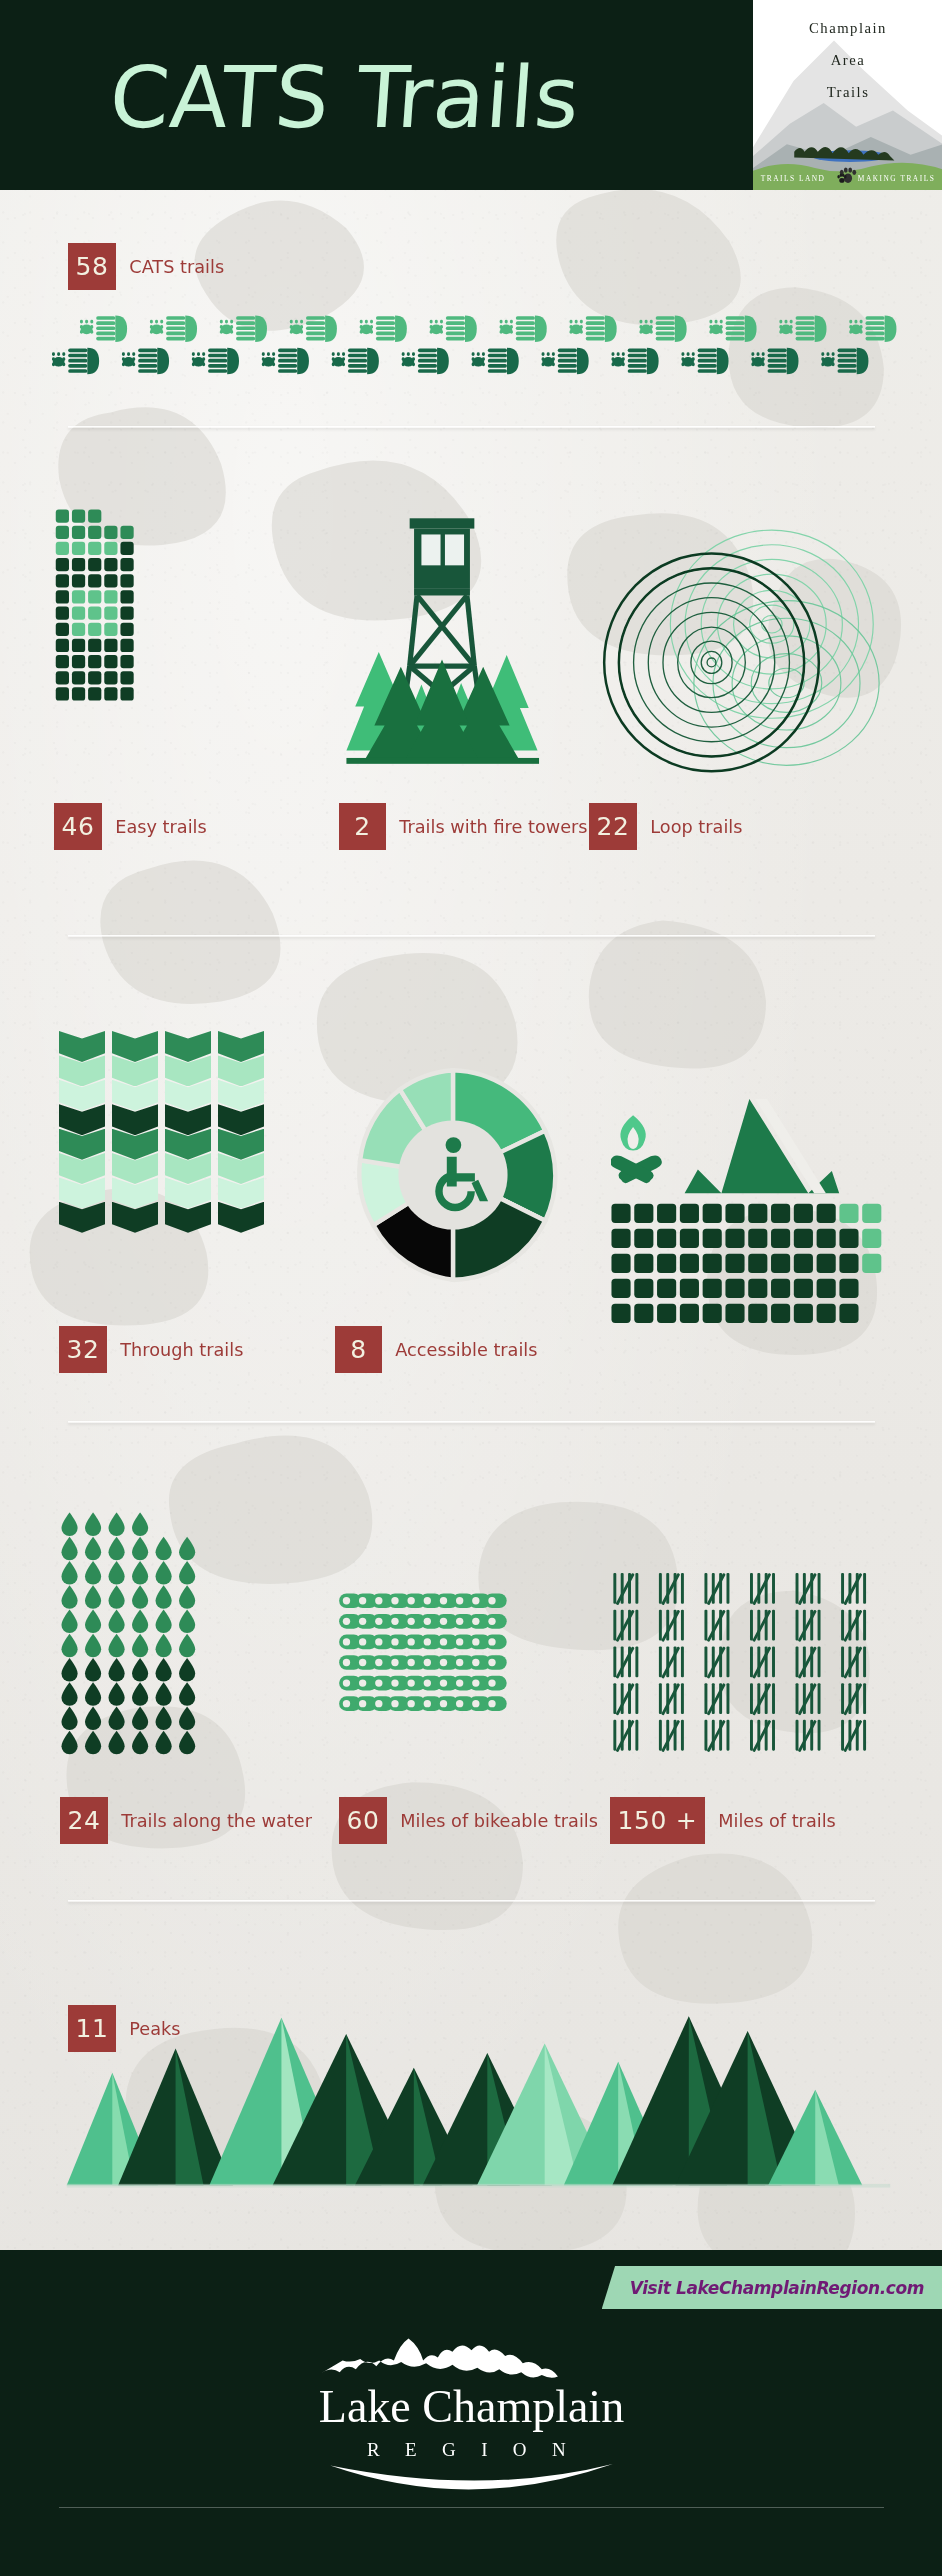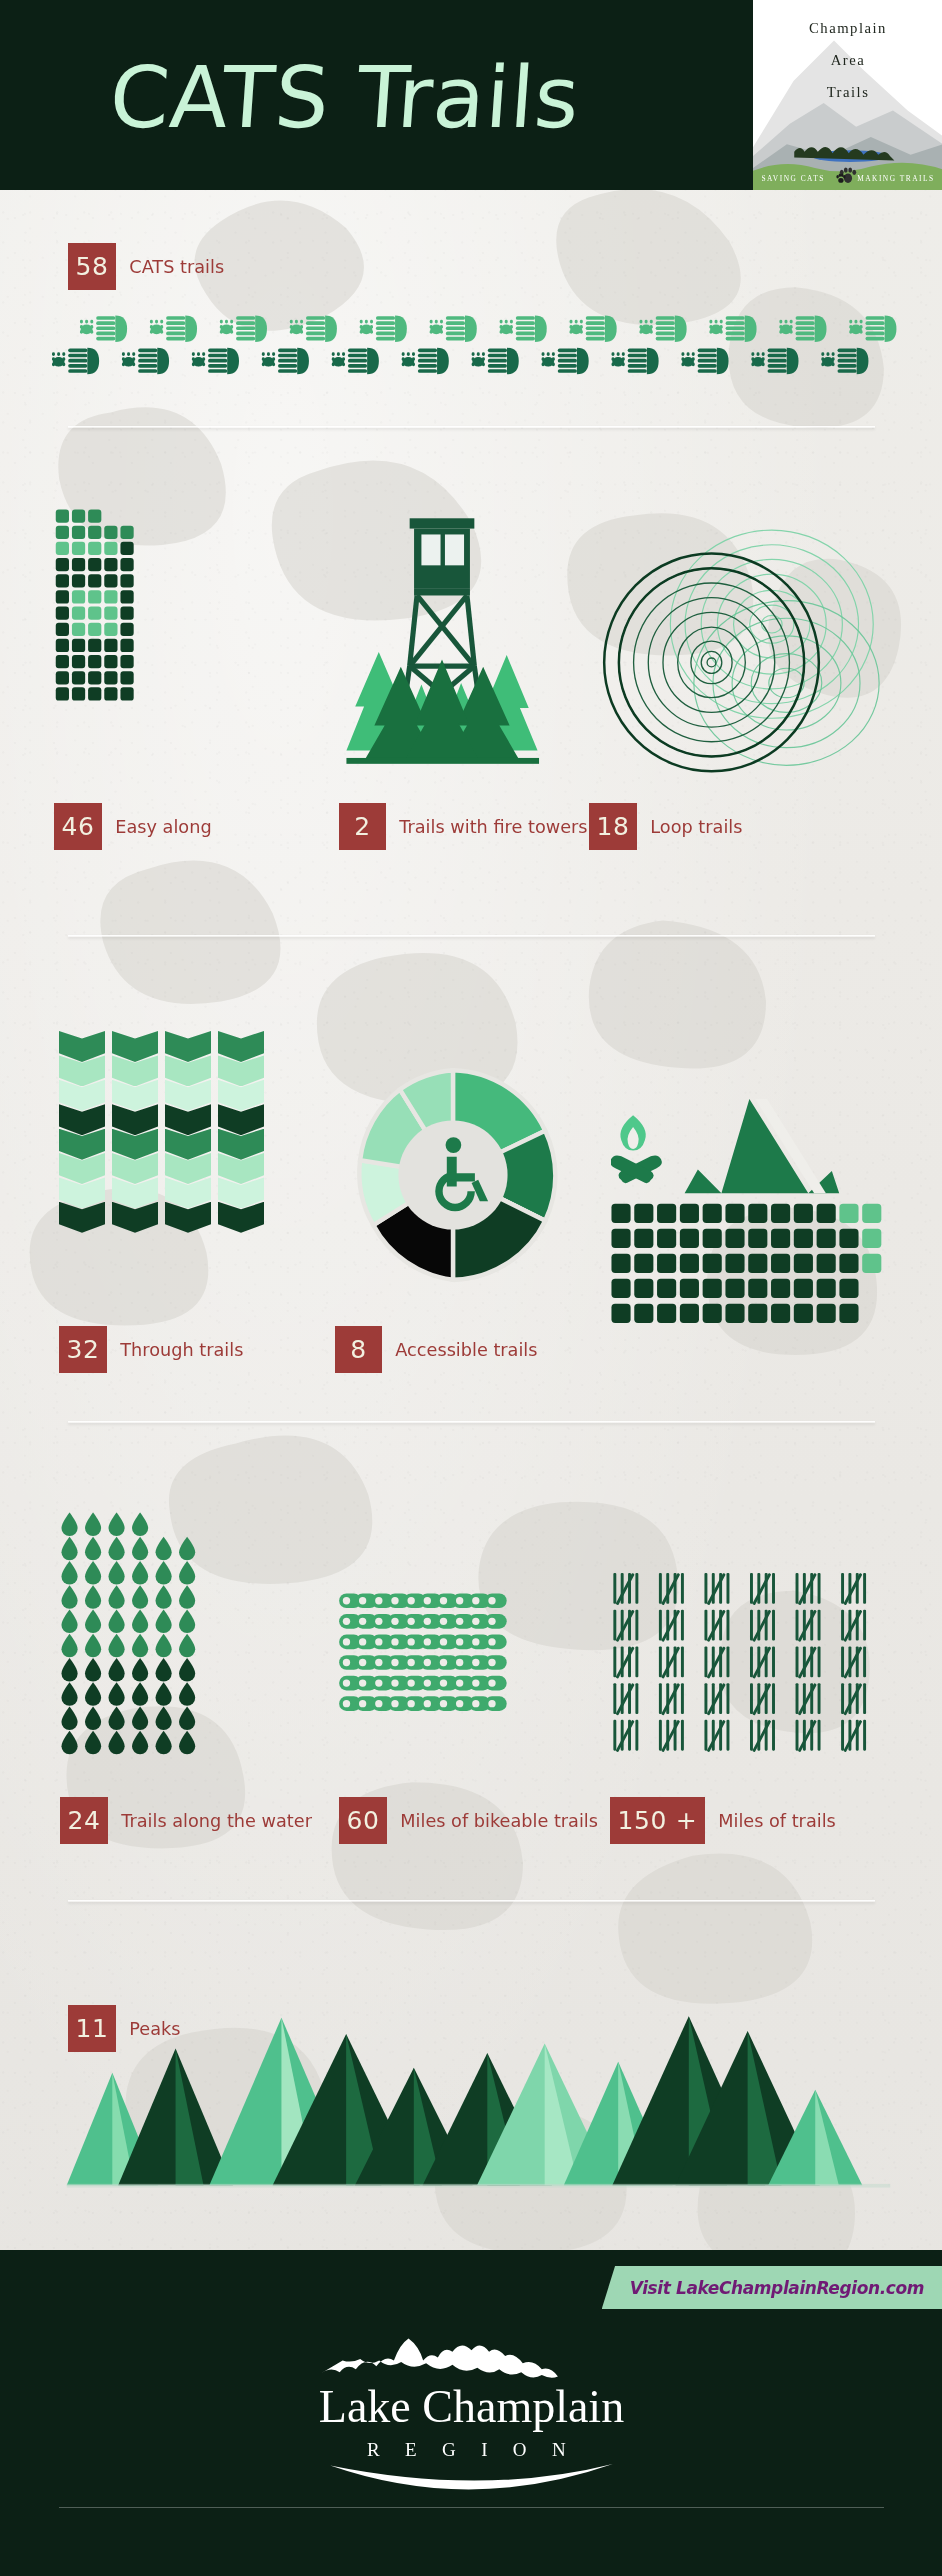--- a/index.html
+++ b/index.html
@@ -155,21 +155,21 @@
           <ellipse cx="132" cy="231" rx="2.6" ry="3.6"></ellipse>
           <ellipse cx="137.5" cy="234" rx="2.6" ry="3.6"></ellipse>
         </g>
       </svg>
       <div class="logo-text">
         <div>Champlain</div>
         <div>Area</div>
         <div>Trails</div>
       </div>
       <div class="logo-tag">
-        <span>SAVING CATS</span>
+        <span>TRAILS LAND</span>
         <span>
           <svg width="11.8" height="11.8" viewBox="0 0 16 16">
             <g fill="#1c1c1c">
               <ellipse cx="8" cy="11.5" rx="3.6" ry="3.2"></ellipse>
               <ellipse cx="3.6" cy="6.5" rx="1.7" ry="2.3"></ellipse>
               <ellipse cx="6.6" cy="4.4" rx="1.7" ry="2.3"></ellipse>
               <ellipse cx="9.8" cy="4.4" rx="1.7" ry="2.3"></ellipse>
               <ellipse cx="12.6" cy="6.5" rx="1.7" ry="2.3"></ellipse>
             </g>
           </svg>
@@ -296,21 +296,21 @@
         <rect x="90" y="222" width="18" height="18" rx="4" fill="#0f3d24"></rect>
         <rect x="2" y="244" width="18" height="18" rx="4" fill="#0f3d24"></rect>
         <rect x="24" y="244" width="18" height="18" rx="4" fill="#0f3d24"></rect>
         <rect x="46" y="244" width="18" height="18" rx="4" fill="#0f3d24"></rect>
         <rect x="68" y="244" width="18" height="18" rx="4" fill="#0f3d24"></rect>
         <rect x="90" y="244" width="18" height="18" rx="4" fill="#0f3d24"></rect>
       </g>
   </svg>
   <div class="stat" style="left:54px; top:803px;">
     <div class="badge">46</div>
-    <div class="stat-label">Easy along</div>
+    <div class="stat-label">Easy trails</div>
   </div>
 
   <svg class="panel" style="left:339px; top:508px;" width="206" height="272" viewBox="0 0 280 370">
     <g fill="#18563a">
       <rect x="96" y="14" width="88" height="14"></rect>
       <rect x="102" y="28" width="76" height="82"></rect>
       <rect x="112" y="36" width="26" height="42" fill="#ffffff" opacity=".92"></rect>
       <rect x="144" y="36" width="26" height="42" fill="#ffffff" opacity=".92"></rect>
       <rect x="102" y="110" width="76" height="9"></rect>
     </g>
@@ -372,21 +372,21 @@
         <ellipse cx="166" cy="210" rx="14" ry="15"></ellipse>
         <ellipse cx="166" cy="210" rx="6" ry="6"></ellipse>
       </g>
       <g stroke="#0c3b22" stroke-width="3.4">
         <ellipse cx="166" cy="210" rx="146" ry="148"></ellipse>
         <ellipse cx="166" cy="210" rx="126" ry="128"></ellipse>
       </g>
     </g>
   </svg>
   <div class="stat" style="left:589px; top:803px;">
-    <div class="badge">18</div>
+    <div class="badge">22</div>
     <div class="stat-label">Loop trails</div>
   </div>
 
   <div class="divider" style="top:935px;"></div>
 
   <div class="panel" style="left:59px; top:1031px; width:221px; height:280px;" id="chevrons">
       <div class="chev-col" style="left: 0px; top: 0px;">
         <div class="chev" style="background: rgb(46, 139, 87);"></div>
         <div class="chev" style="background: rgb(168, 230, 193);"></div>
         <div class="chev" style="background: rgb(205, 243, 221);"></div>

